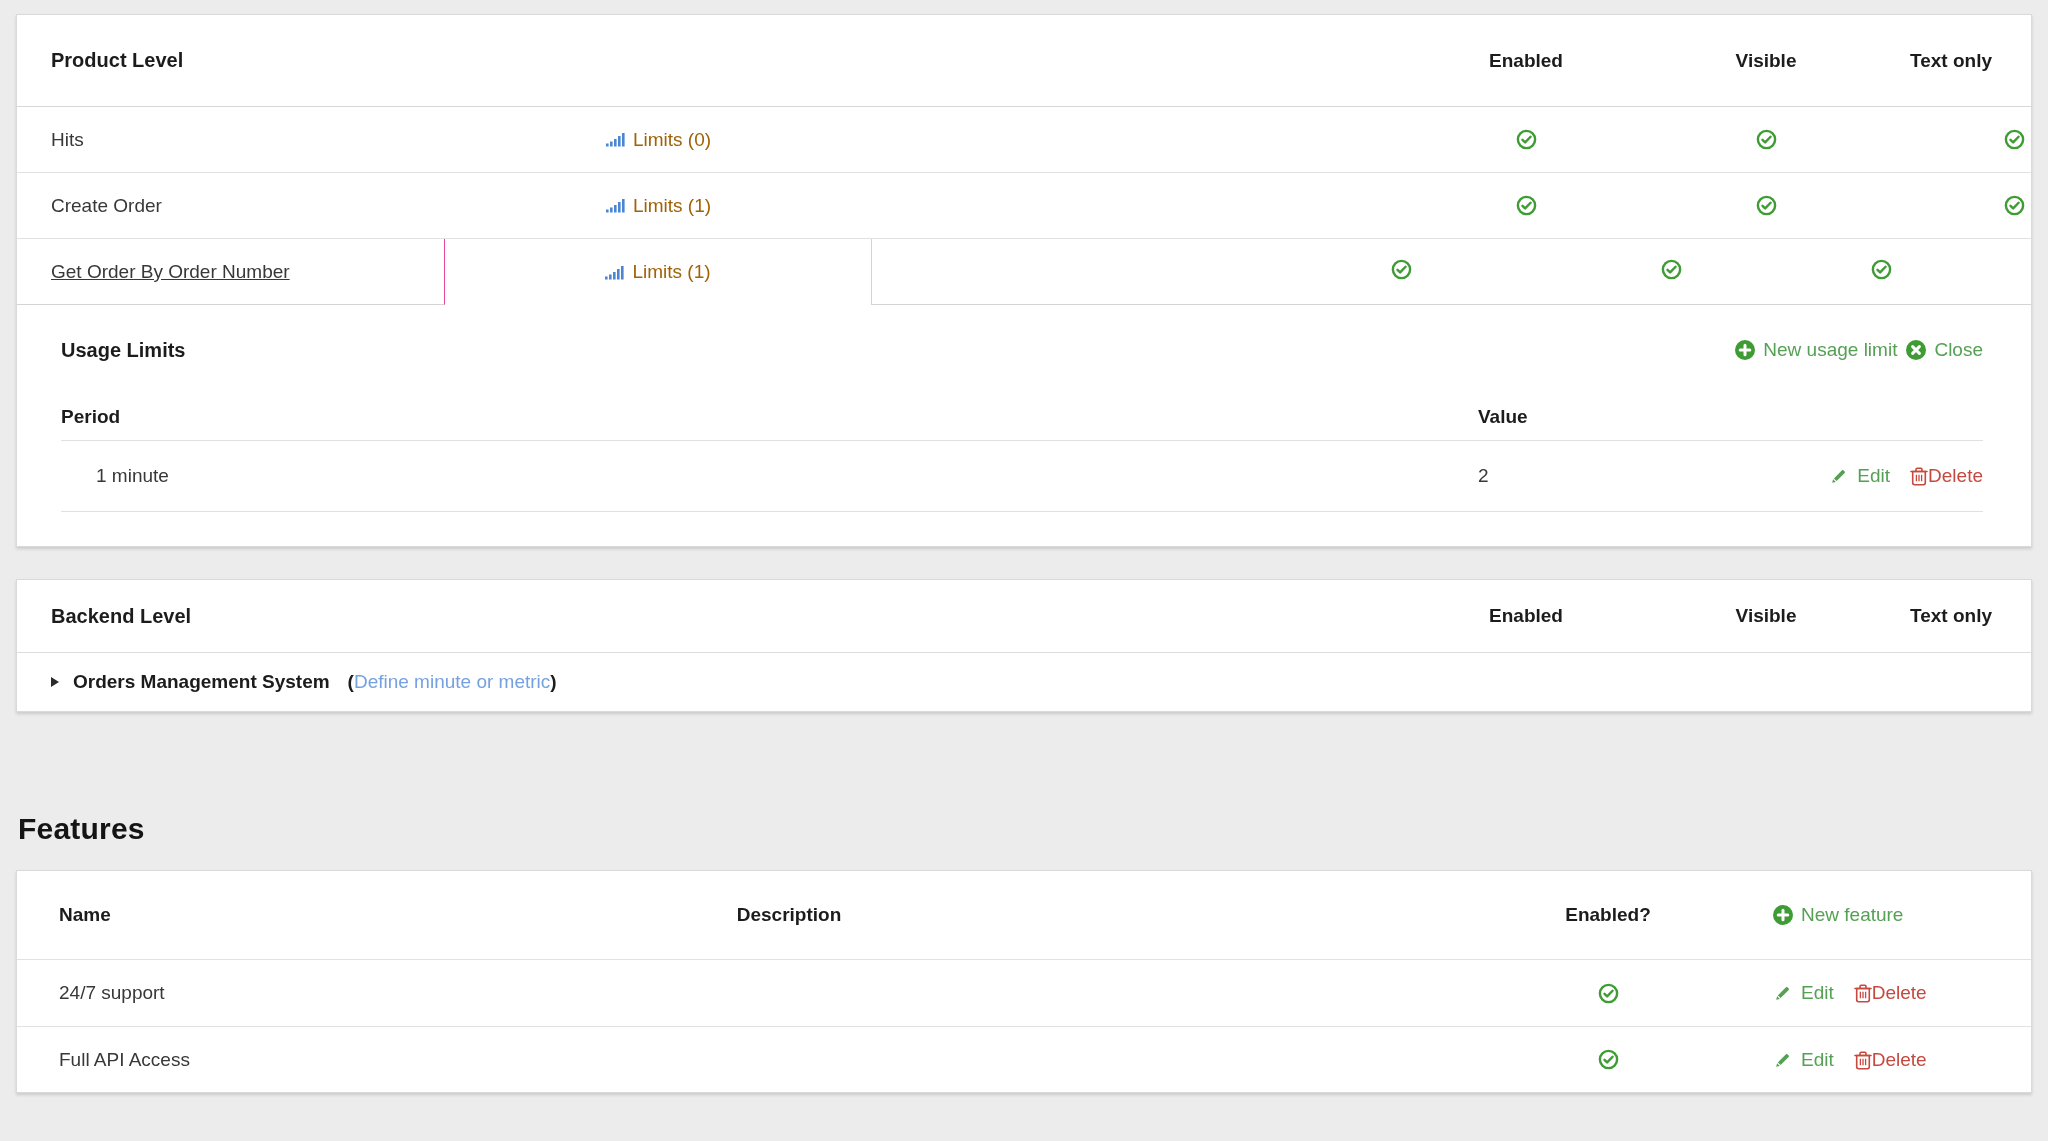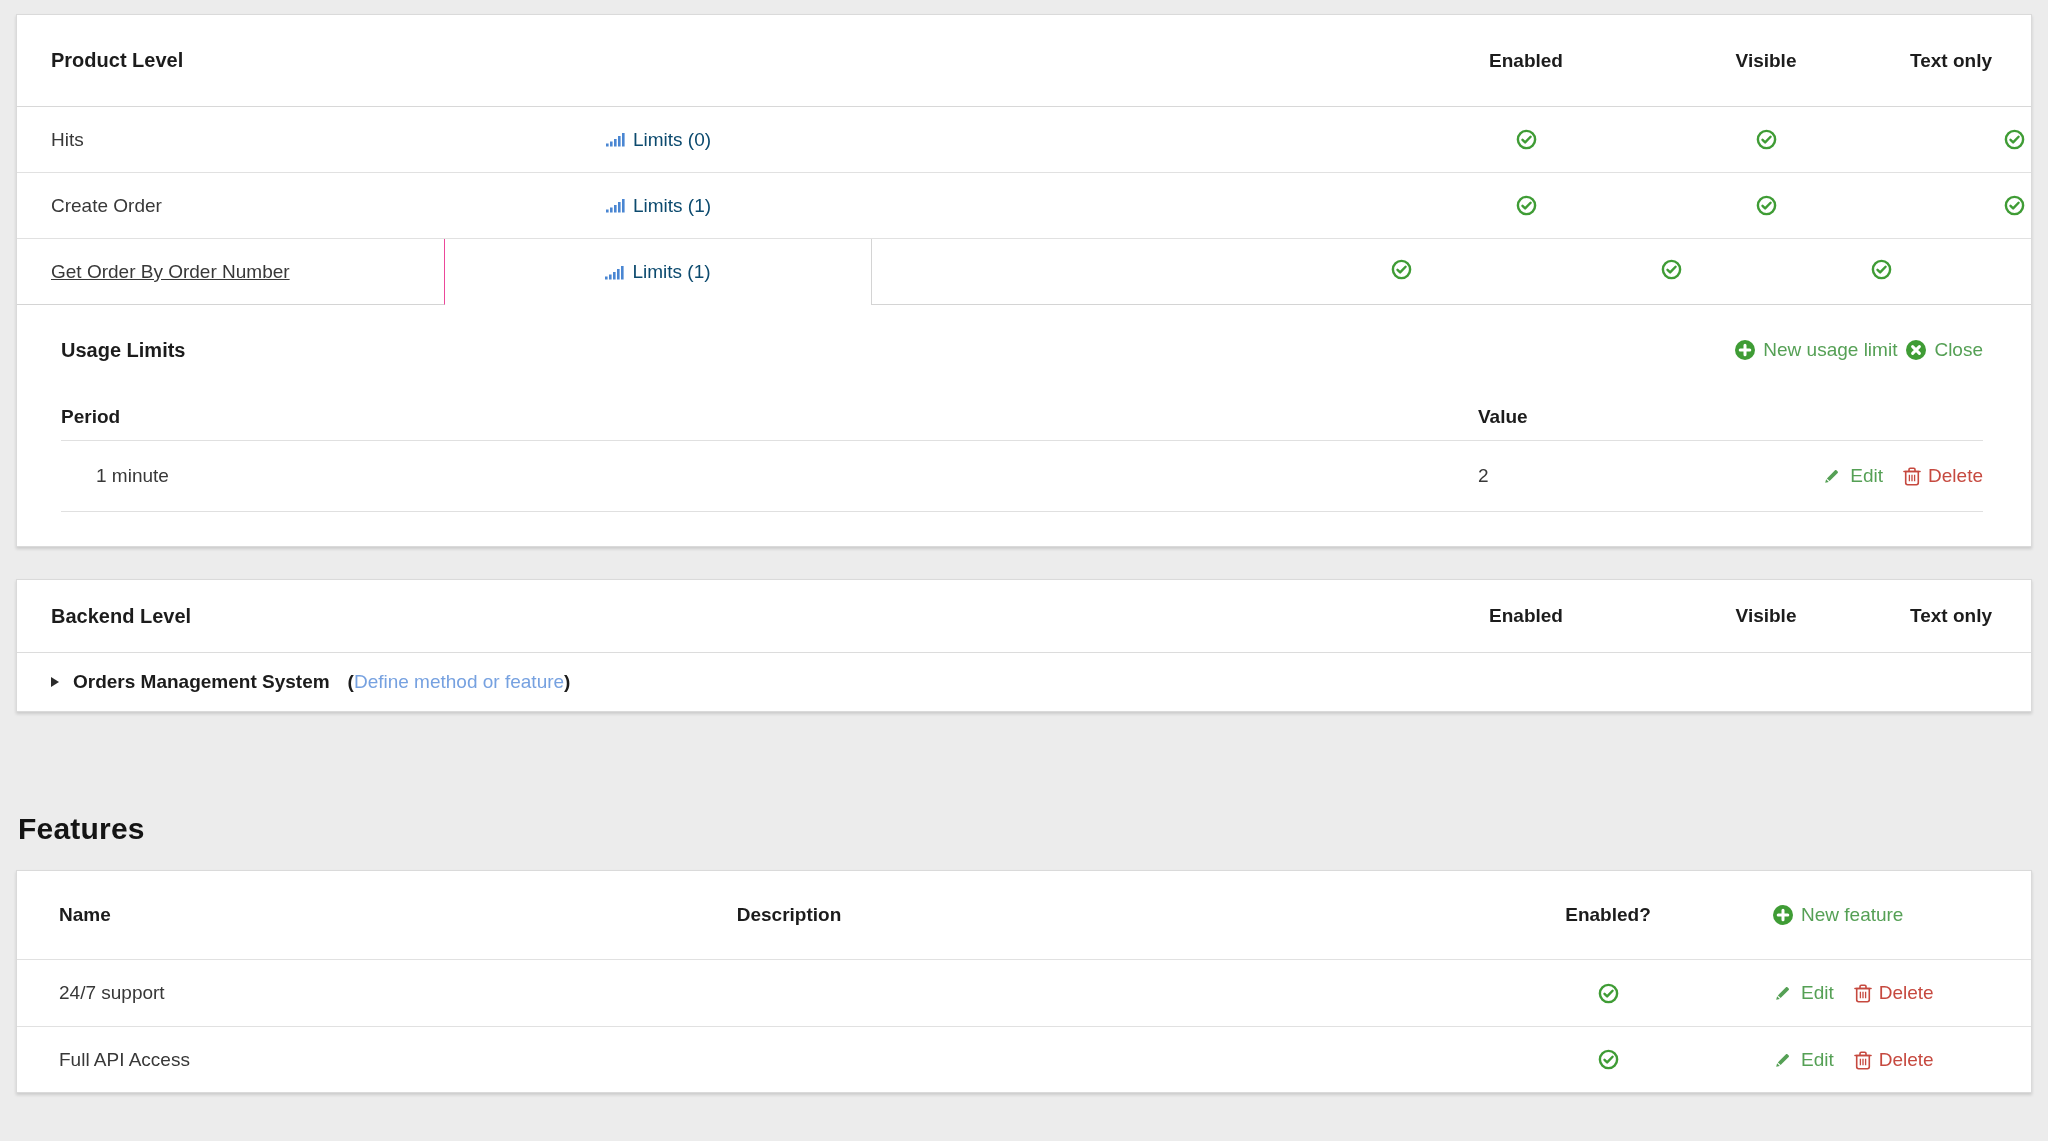--- a/index.html
+++ b/index.html
@@ -36,25 +36,25 @@
   .col-to { width: 160px; justify-content: center; }
   .col-to.icon-slot { justify-content: flex-end; padding-right: 6px; }
   .col-head { font-weight: bold; color: #1c1c1c; }
 
   
   .m-row.selected .cell-name   { border-right: 1px solid #ec4899; border-bottom: 1px solid #d4d4d4; text-decoration: underline; }
   .m-row.selected .cell-limits { border-right: 1px solid #d4d4d4; }
   .m-row.selected .sel-rest    { flex: 1; display: flex; align-items: center; border-bottom: 1px solid #d4d4d4; }
 
   a { text-decoration: none; cursor: pointer; }
-  .blue-link   { color: #0c4a6e; display: inline-flex; align-items: center; gap: 8px; }
+  .blue-link   { color: #a16207; display: inline-flex; align-items: center; gap: 8px; }
   .define-link { color: #76a1e0; }
   .green-link  { color: #55a055; display: inline-flex; align-items: center; gap: 8px; }
   .green-text  { color: #55a055; }
-  .red-link    { color: #c6493f; display: inline-flex; align-items: center; gap: 7px; }
+  .red-link    { color: #c6493f; display: inline-flex; align-items: center; }
 
   .icon { display: inline-flex; align-items: center; justify-content: center; }
 
   
   .usage-panel { padding: 34px 48px 34px 44px; }
   .usage-head { display: flex; justify-content: space-between; align-items: flex-start; }
   .usage-title { font-size: 20px; padding-left: 0; }
   .usage-links { display: flex; flex-direction: row; align-items: flex-end; gap: 9px; }
   .u-row { display: flex; align-items: center; }
   .u-head-row { margin-top: 32px; height: 46px; }
@@ -304,21 +304,21 @@
   <div class="prow b-hdr">
     <div class="cell-name bold" style="font-size:20px">Backend Level</div>
     <div class="col-en col-head">Enabled</div>
     <div class="col-vi col-head">Visible</div>
     <div class="col-to col-head">Text only</div>
   </div>
   <div class="b-row">
     <span class="caret"></span>
     <span class="b-name">Orders Management System</span>
     <span class="b-paren">(</span>
-      <a class="define-link">Define method or feature</a>
+      <a class="define-link">Define minute or metric</a>
       <span class="b-paren">)</span>
   </div>
 </div>
 
 <div class="features-heading">Features</div>
 
 <div class="card" id="card-features">
   <div class="f-row f-hdr">
     <div class="f-name bold">Name</div>
     <div class="f-desc bold">Description</div>

